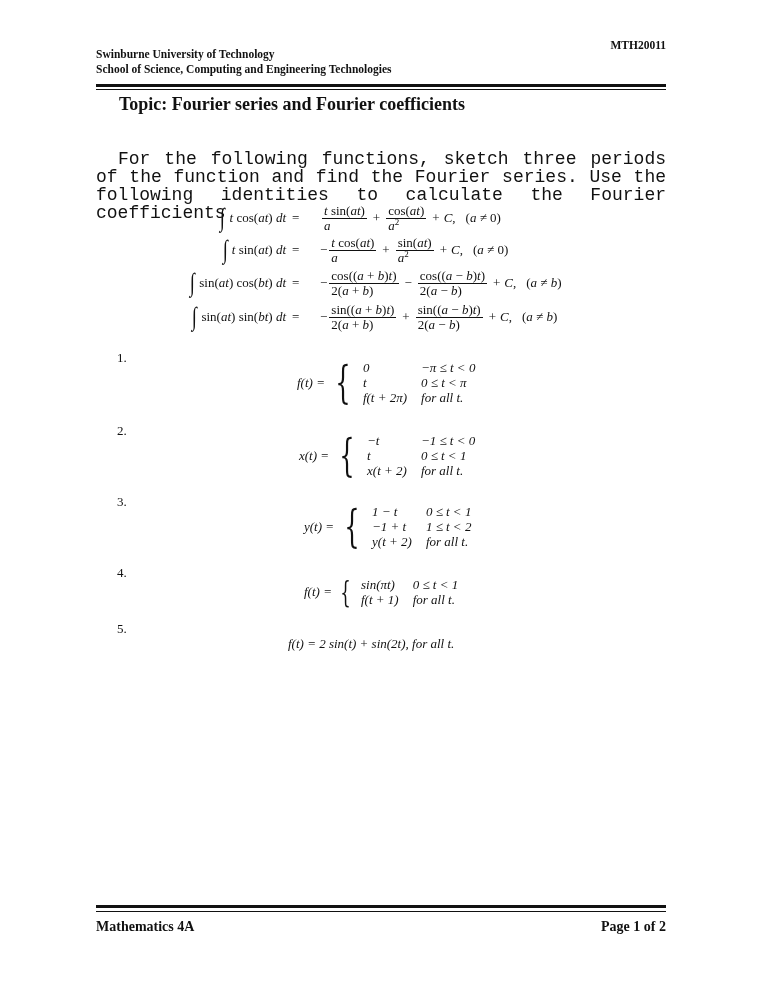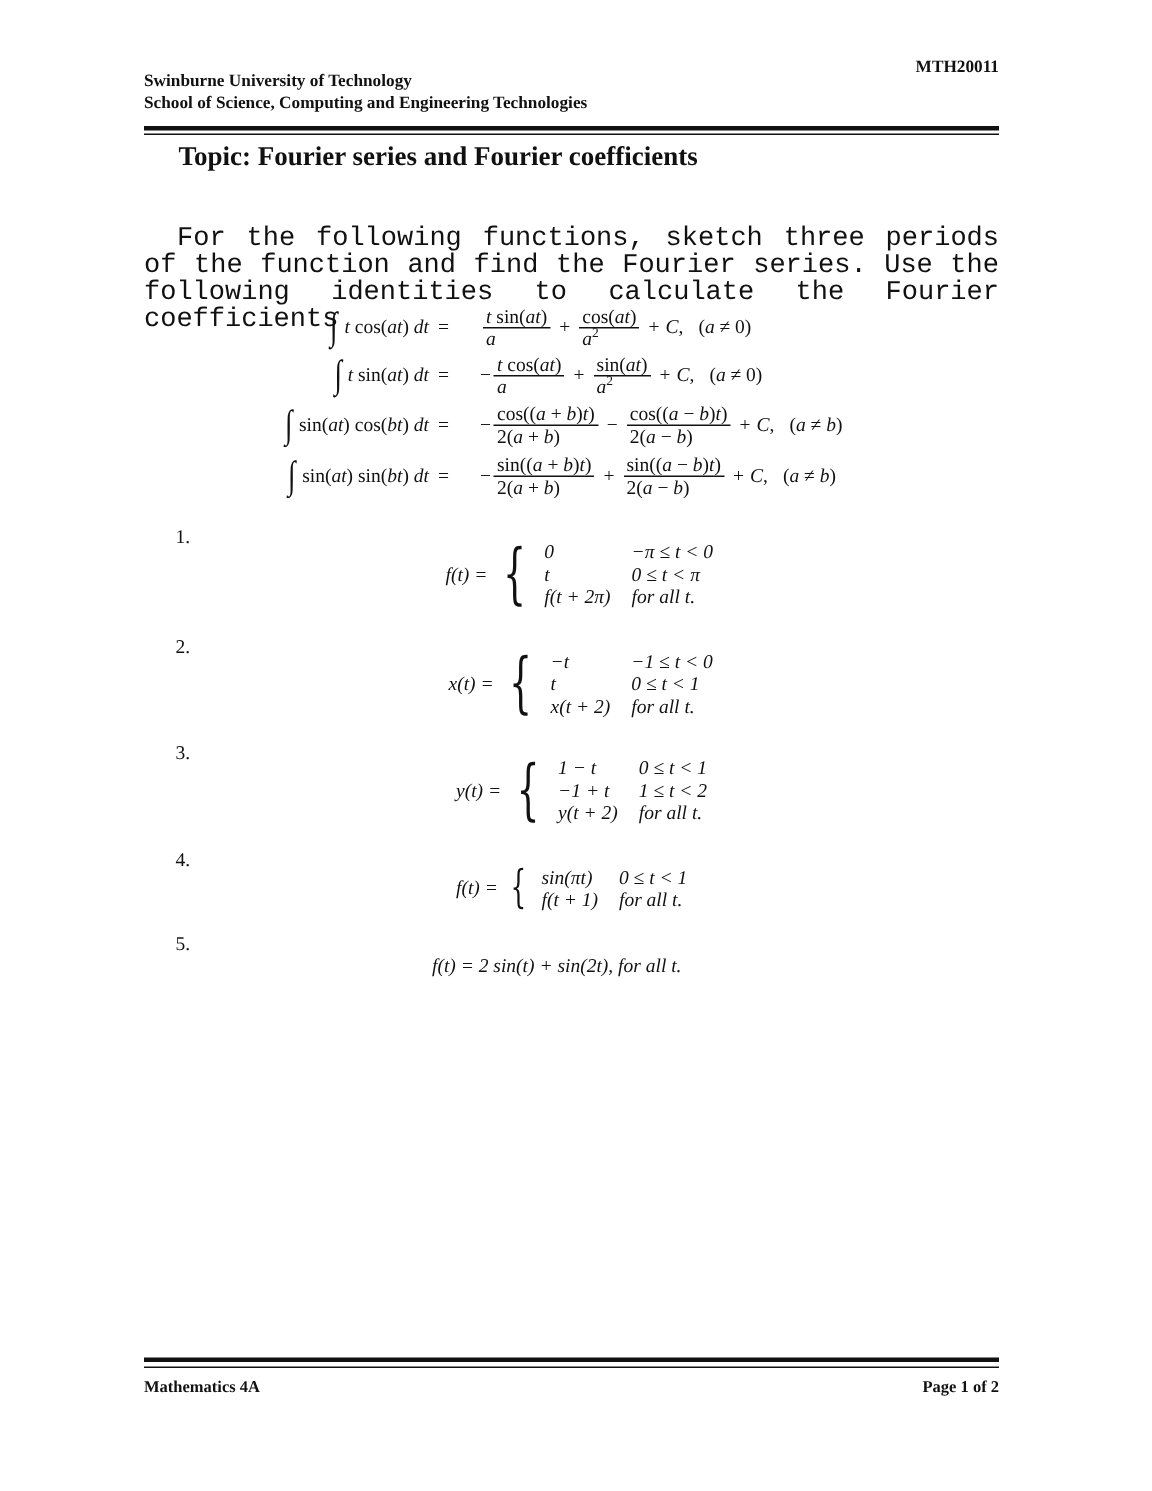--- a/index.html
+++ b/index.html
@@ -24,21 +24,21 @@
   .frac { display: inline-flex; flex-direction: column; align-items: flex-start; vertical-align: middle; margin: 0 2px; }
   .frac .num { border-bottom: 1px solid #111; padding: 0 2px; line-height: 14px; }
   .frac .den { padding: 0 2px; line-height: 14px; }
   .op { margin: 0 4px; }
   .cond { margin-left: 10px; }
   .num-label { position: absolute; left: 117px; font-size: 13px; font-family: "Liberation Serif", serif; }
   .piece { position: absolute; display: flex; align-items: center; white-space: nowrap; }
   .brace { font-size: 44px; line-height: 1; margin: 0 6px 0 4px; transform: scaleX(0.55); display: inline-block; font-family: "DejaVu Serif", serif; }
   .brace.small { font-size: 30px; }
   .cases { display: grid; grid-template-columns: auto auto; column-gap: 14px; row-gap: 0; line-height: 15px; }
-  .footer { position: absolute; left: 96px; width: 570px; top: 919px; font-weight: bold; font-size: 11px; font-family: "Liberation Serif", serif; }
+  .footer { position: absolute; left: 96px; width: 570px; top: 919px; font-weight: bold; font-size: 14px; font-family: "Liberation Serif", serif; }
   sup { font-size: 9px; vertical-align: super; line-height: 0; }
 </style>
 </head>
 <body>
 
 <div class="page">
 
   <div class="hdr hdr-left">
     <div>Swinburne University of Technology</div>
     <div>School of Science, Computing and Engineering Technologies</div>

